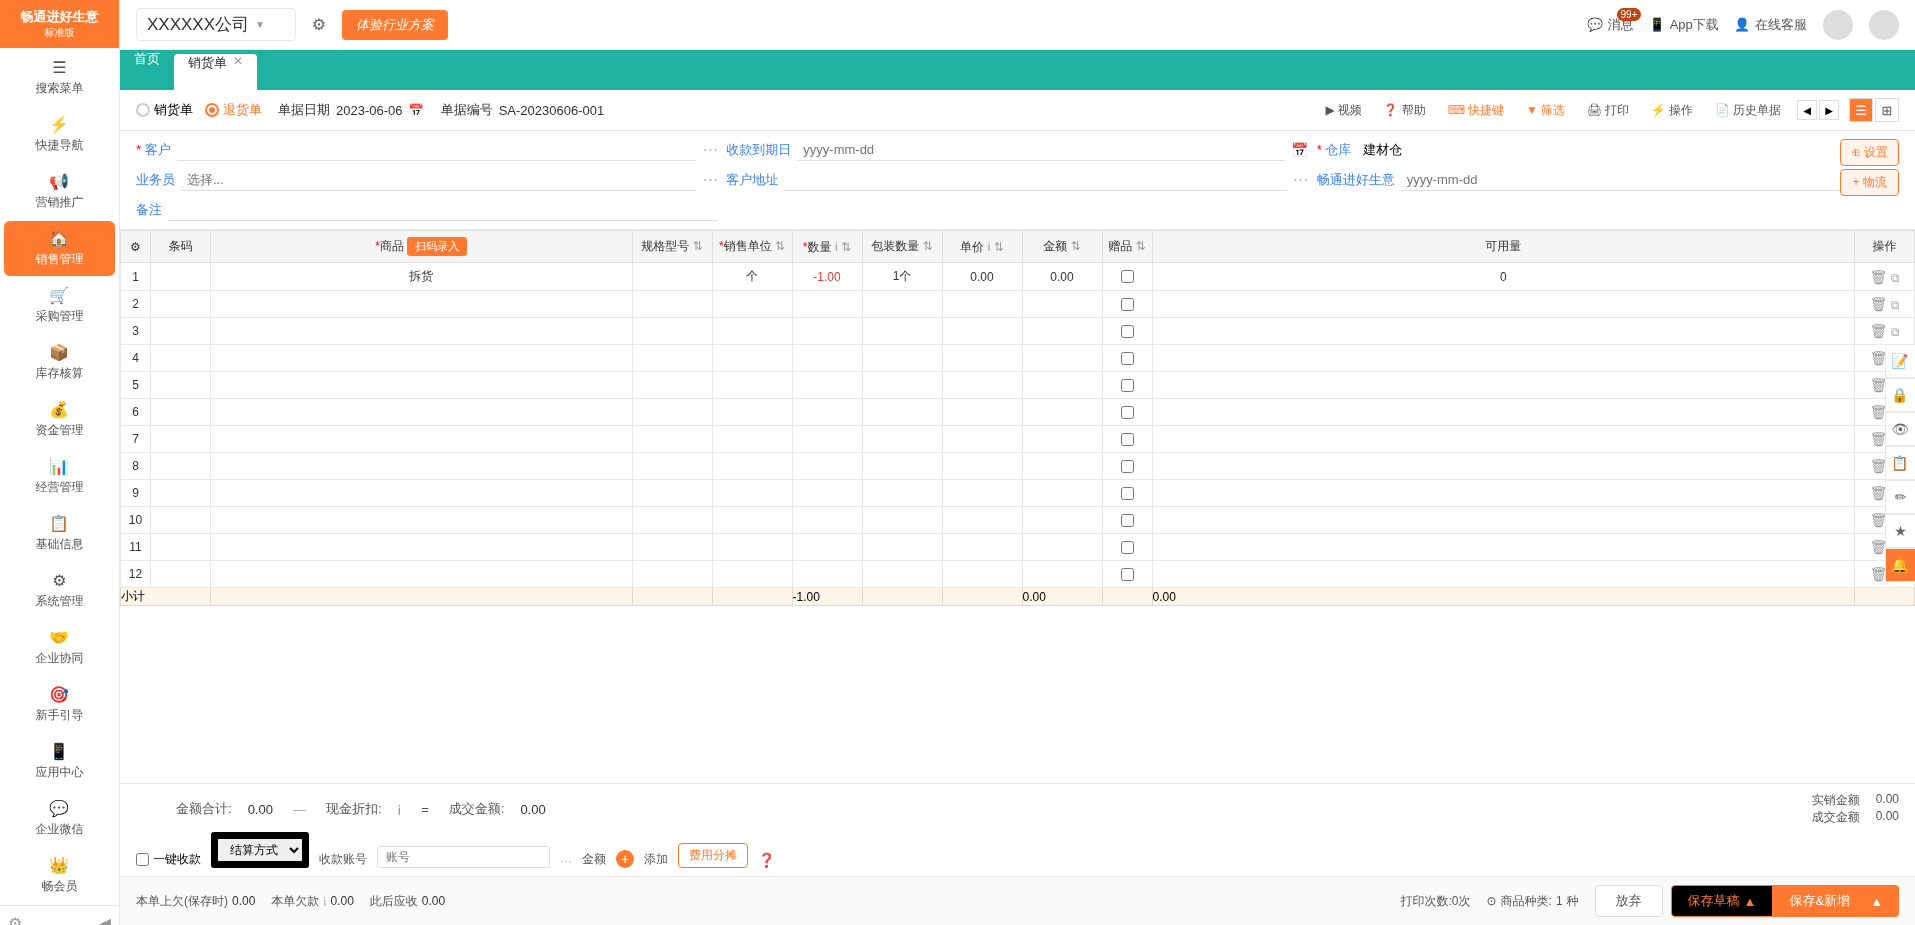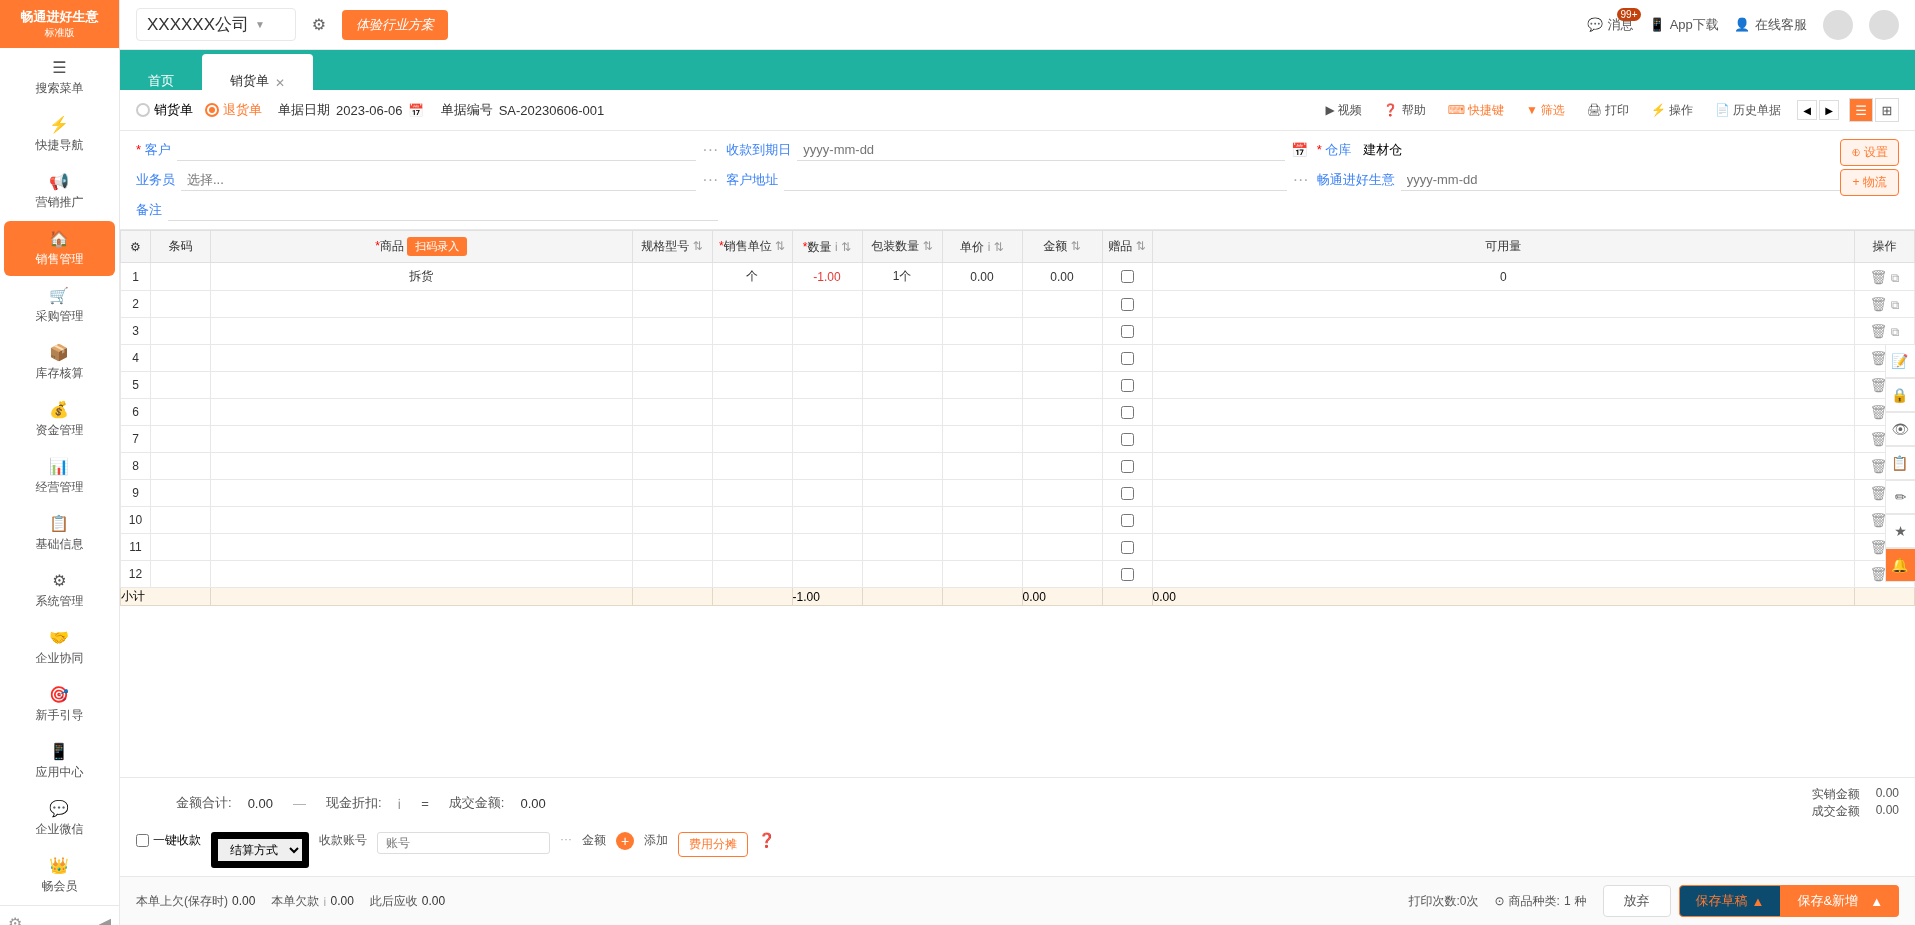--- a/index.html
+++ b/index.html
@@ -60,21 +60,21 @@
       font-size: 10px; border-radius: 8px; padding: 1px 4px; min-width: 18px; text-align: left;
     }
     .avatar { width: 30px; height: 30px; background: #ddd; border-radius: 50%; }
 
     
     .tab-bar {
       position: fixed; left: 120px; top: 50px; right: 0; height: 40px;
       background: #20b2a0; display: flex; align-items: stretch; z-index: 98;
     }
     .tab-item {
-      display: flex; align-items: flex-end; padding: 0 28px; cursor: pointer;
+      display: flex; align-items: flex-start; padding: 0 14px; cursor: pointer;
       font-size: 13px; color: rgba(255,255,255,0.8); gap: 6px;
     }
     .tab-item.active {
       background: #fff; color: #333; border-radius: 4px 4px 0 0; margin-top: 4px;
     }
     .tab-item.home { color: #fff; }
     .tab-close { font-size: 12px; color: #999; cursor: pointer; }
 
     
     .main-content {
@@ -152,21 +152,21 @@
     .copy-btn { color: #aaa; cursor: pointer; font-size: 12px; }
 
     
     .bottom-summary {
       border-top: 1px solid #e8e8e8; padding: 8px 16px; flex-shrink: 0;
     }
     .summary-row { display: flex; align-items: center; gap: 16px; font-size: 13px; margin-left: 40px; }
     .summary-label { color: #555; }
     .summary-value { color: #333; font-weight: 500; }
     .payment-row {
-      display: flex; align-items: flex-start; gap: 10px; margin-top: 12px; font-size: 12px;
+      display: flex; align-items: flex-end; gap: 10px; margin-top: 6px; font-size: 12px;
     }
     .payment-checkbox { display: flex; align-items: center; gap: 4px; cursor: pointer; }
     .method-select {
       border: 7px solid #000000; border-radius: 3px; padding: 3px 8px; font-size: 12px; cursor: pointer;
     }
     .add-btn {
       background: #ff7a30; color: #fff; border: none; border-radius: 50%; width: 18px; height: 18px;
       display: flex; align-items: center; justify-content: center; cursor: pointer; font-size: 14px;
     }
     .expense-btn {
@@ -182,26 +182,26 @@
     .status-item { display: flex; align-items: center; gap: 4px; color: #555; }
     .status-value { color: #333; }
     .print-info { color: #555; }
     .product-kind { display: flex; align-items: center; gap: 4px; color: #555; }
     .action-buttons { margin-left: auto; display: flex; gap: 8px; }
     .btn-abandon {
       border: 1px solid #ddd; background: #fff; color: #555; padding: 6px 20px;
       border-radius: 4px; font-size: 13px; cursor: pointer;
     }
     .btn-save-draft {
-      border: 1px solid #ff7a30; background: #0c4a6e; color: #ff7a30; padding: 6px 16px;
+      border: 1px solid #ff7a30; background: #000000; color: #ff7a30; padding: 6px 16px;
       border-radius: 4px 0 0 4px; font-size: 13px; cursor: pointer; display: flex; align-items: center; gap: 4px;
     }
     .btn-save-new {
       background: #ff7a30; color: #fff; border: none; padding: 6px 16px;
-      border-radius: 0 4px 4px 0; font-size: 13px; cursor: pointer; display: flex; align-items: center; gap: 12px;
+      border-radius: 0 4px 4px 0; font-size: 13px; cursor: pointer; display: flex; align-items: center; gap: 20px;
     }
 
     
     .right-float {
       position: fixed; right: 0; top: 50%; transform: translateY(-50%);
       display: flex; flex-direction: column; z-index: 200;
     }
     .right-float-btn {
       width: 30px; background: #fff; border: 1px solid #e8e8e8; border-right: none;
       padding: 8px 4px; text-align: center; cursor: pointer; font-size: 14px; color: #666;

